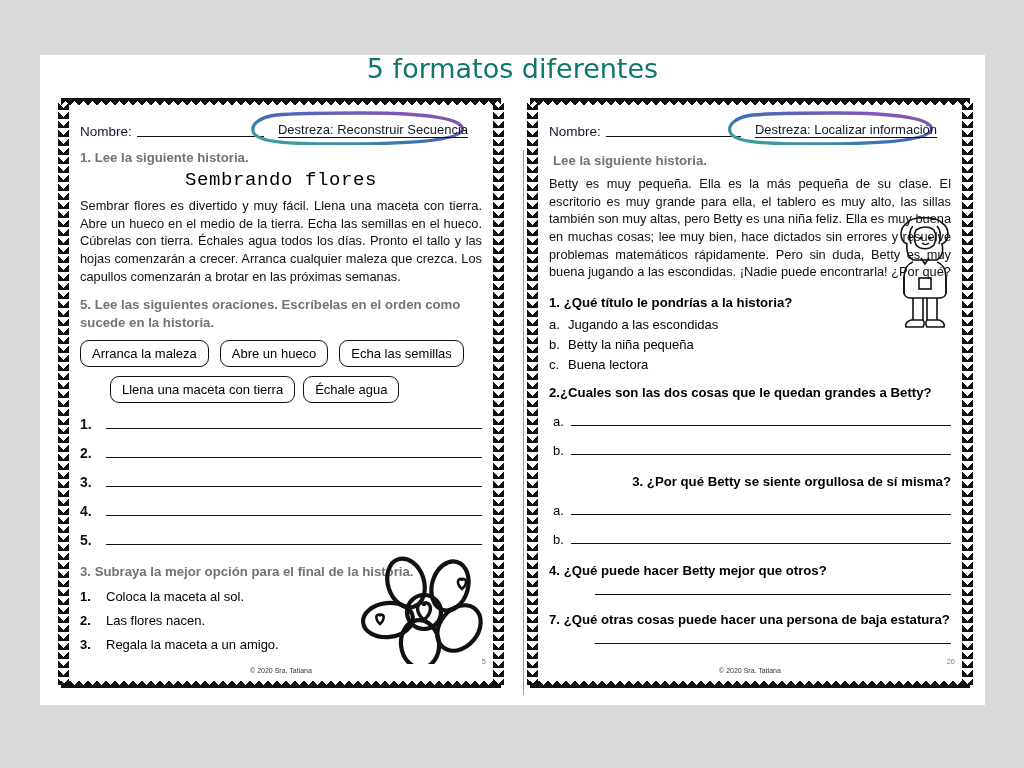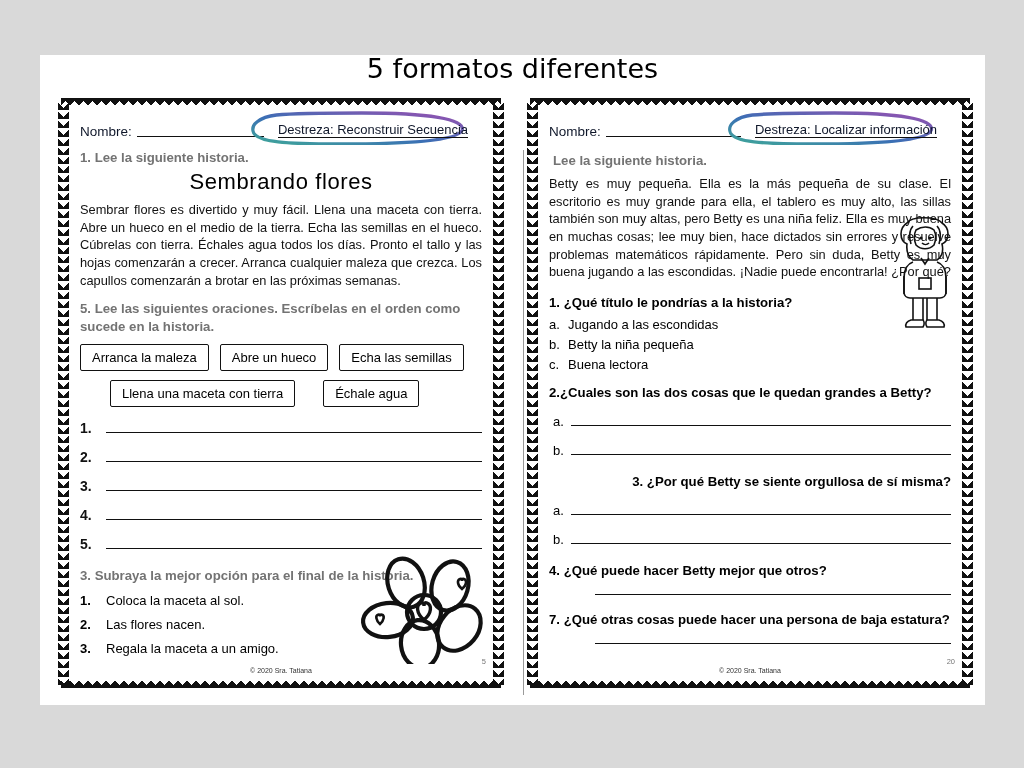--- a/index.html
+++ b/index.html
@@ -13,21 +13,21 @@
     position: absolute;
     left: 40px; top: 55px;
     width: 945px; height: 650px;
     background: #ffffff;
   }
   #slide-title {
     position: absolute;
     top: -2px; left: 0; width: 100%;
     text-align: center;
     font-size: 27px;
-    color: #000000;
+    color: #0f766e;
     font-family: "DejaVu Sans", sans-serif;
     letter-spacing: 0px;
   }
   #divider {
     position: absolute;
     left: 483px; top: 95px;
     width: 1px; height: 545px;
     background: #9a9a9a;
   }
 
@@ -103,32 +103,32 @@
     font-size: 13.2px; font-weight: bold; color: #737373;
     line-height: 1.3;
   }
   .story {
     font-size: 12.8px; color: #111;
     text-align: justify;
     line-height: 1.38;
   }
   .story-title {
     text-align: center;
-    font-size: 22px;
-    font-family: Liberation Sans, sans-serif;
+    font-size: 19px;
+    font-family: Liberation Mono, monospace;
     letter-spacing: 0.6px;
     margin: 3px 0 6px 0;
   }
 
   
   .boxrow { display: flex; gap: 11px; margin-top: 9px; }
-  .boxrow.indent { padding-left: 30px; gap: 28px; }
+  .boxrow.indent { padding-left: 30px; gap: 8px; }
   .wordbox {
     border: 1.6px solid #111;
-    border-radius: 2px;
+    border-radius: 9px;
     padding: 5px 11px;
     font-size: 13px;
     white-space: nowrap;
   }
 
   
   .numline { display: flex; align-items: flex-end; margin-top: 13px; }
   .numline .num {
     width: 26px; font-size: 14px; font-weight: bold; color: #111;
   }

